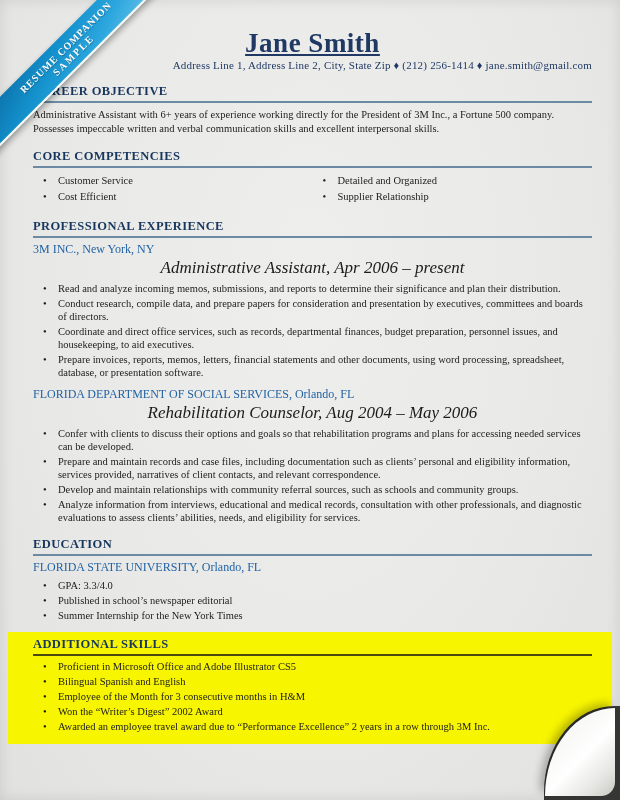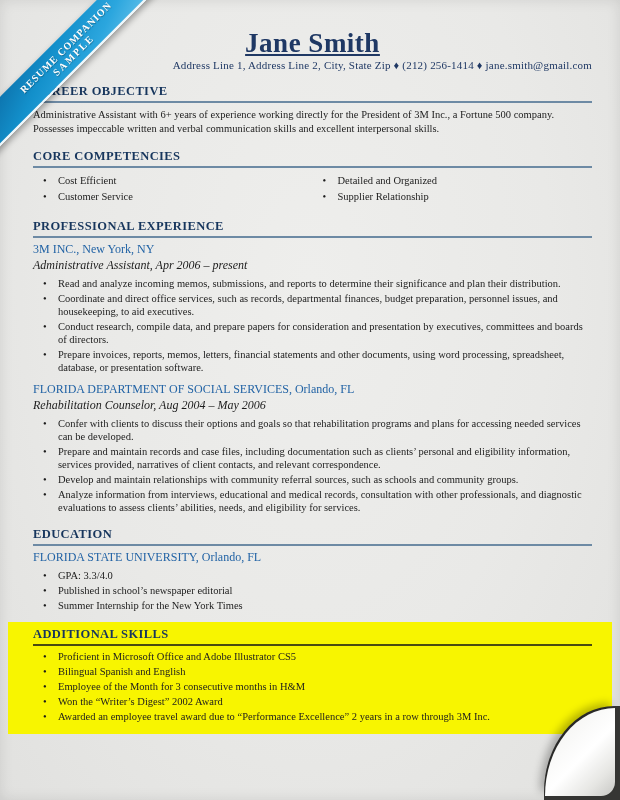--- a/index.html
+++ b/index.html
@@ -47,21 +47,21 @@
 
   ul.bullets { margin:4px 0 0; padding:0; list-style:none; font-size:10.5px; line-height:13px; color:#1c1c1c; }
   ul.bullets li { position:relative; padding-left:25px; margin-bottom:2px; }
   ul.bullets li::before { content:"\2022"; position:absolute; left:10px; top:0; }
 
   .comp-grid { display:grid; grid-template-columns:1fr 1fr; margin-top:2px; }
   .comp-grid ul.bullets li { margin-bottom:3px; }
 
   .company { font-weight:normal; font-size:12px; color:#2263a5; margin-top:8px; }
   .first-company { margin-top:4px; }
-  .jobtitle { font-style:italic; font-size:12px; color:#1c1c1c; margin-top:1px; }
+  .jobtitle { font-style:italic; font-size:17px; color:#1c1c1c; margin-top:1px;text-align:center; }
 
   
   .highlight {
     background:#f8f500;
     margin:10px -20px 0 -25px;
     padding:5px 20px 9px 25px;
   }
   .highlight .section-heading { border-bottom-color:#4a4a10; }
 
   
@@ -88,40 +88,40 @@
 
     <div class="section">
       <div class="section-heading">CAREER OBJECTIVE</div>
       <div class="body-text">Administrative Assistant with 6+ years of experience working directly for the President of 3M Inc., a Fortune 500 company. Possesses impeccable written and verbal communication skills and excellent interpersonal skills.</div>
     </div>
 
     <div class="section">
       <div class="section-heading">CORE COMPETENCIES</div>
       <div class="comp-grid">
         <ul class="bullets">
+            <li>Customer Service</li>
             <li>Cost Efficient</li>
-            <li>Customer Service</li>
           </ul>
         <ul class="bullets">
             <li>Detailed and Organized</li>
             <li>Supplier Relationship</li>
           </ul>
       </div>
     </div>
 
     <div class="section">
       <div class="section-heading">PROFESSIONAL EXPERIENCE</div>
 
       <div>
         <div class="company first-company">3M INC., New York, NY</div>
         <div class="jobtitle">Administrative Assistant, Apr 2006 – present</div>
         <ul class="bullets">
             <li>Read and analyze incoming memos, submissions, and reports to determine their significance and plan their distribution.</li>
+            <li>Conduct research, compile data, and prepare papers for consideration and presentation by executives, committees and boards of directors.</li>
             <li>Coordinate and direct office services, such as records, departmental finances, budget preparation, personnel issues, and housekeeping, to aid executives.</li>
-            <li>Conduct research, compile data, and prepare papers for consideration and presentation by executives, committees and boards of directors.</li>
             <li>Prepare invoices, reports, memos, letters, financial statements and other documents, using word processing, spreadsheet, database, or presentation software.</li>
           </ul>
       </div>
 
       <div>
         <div class="company">FLORIDA DEPARTMENT OF SOCIAL SERVICES, Orlando, FL</div>
         <div class="jobtitle">Rehabilitation Counselor, Aug 2004 – May 2006</div>
         <ul class="bullets">
             <li>Confer with clients to discuss their options and goals so that rehabilitation programs and plans for accessing needed services can be developed.</li>
             <li>Prepare and maintain records and case files, including documentation such as clients’ personal and eligibility information, services provided, narratives of client contacts, and relevant correspondence.</li>

